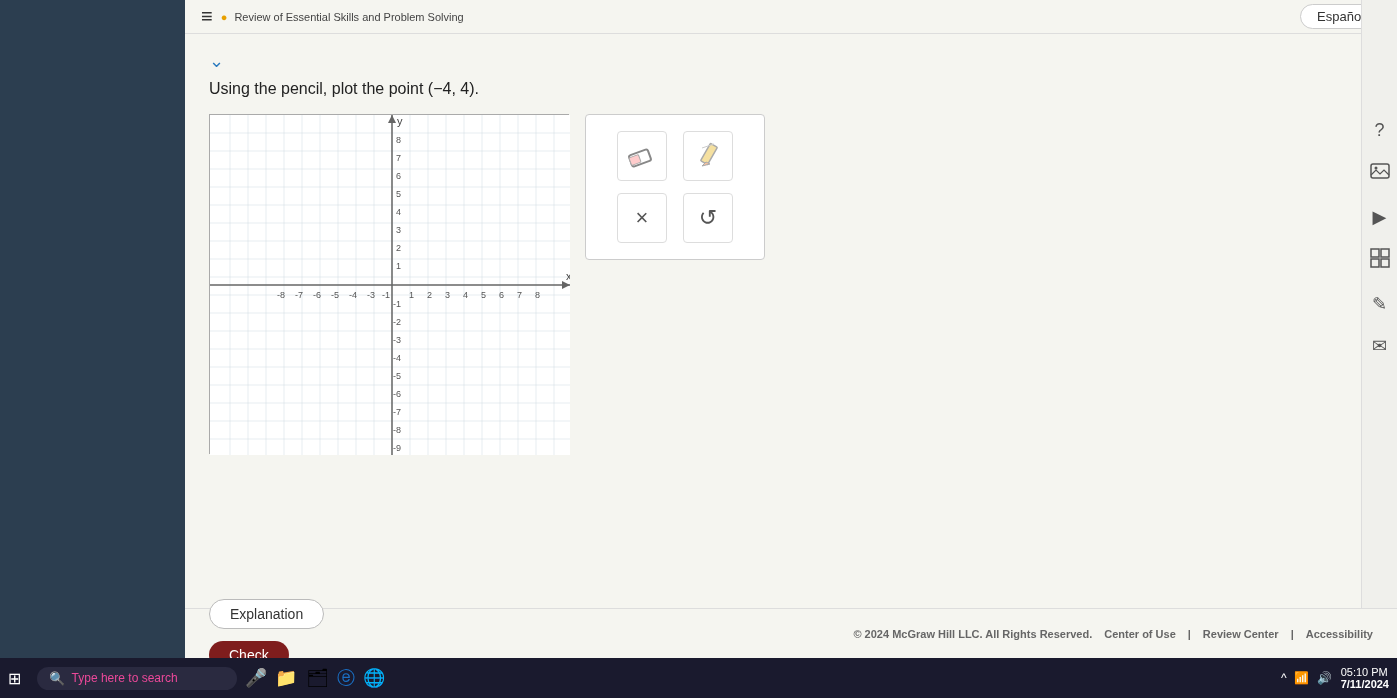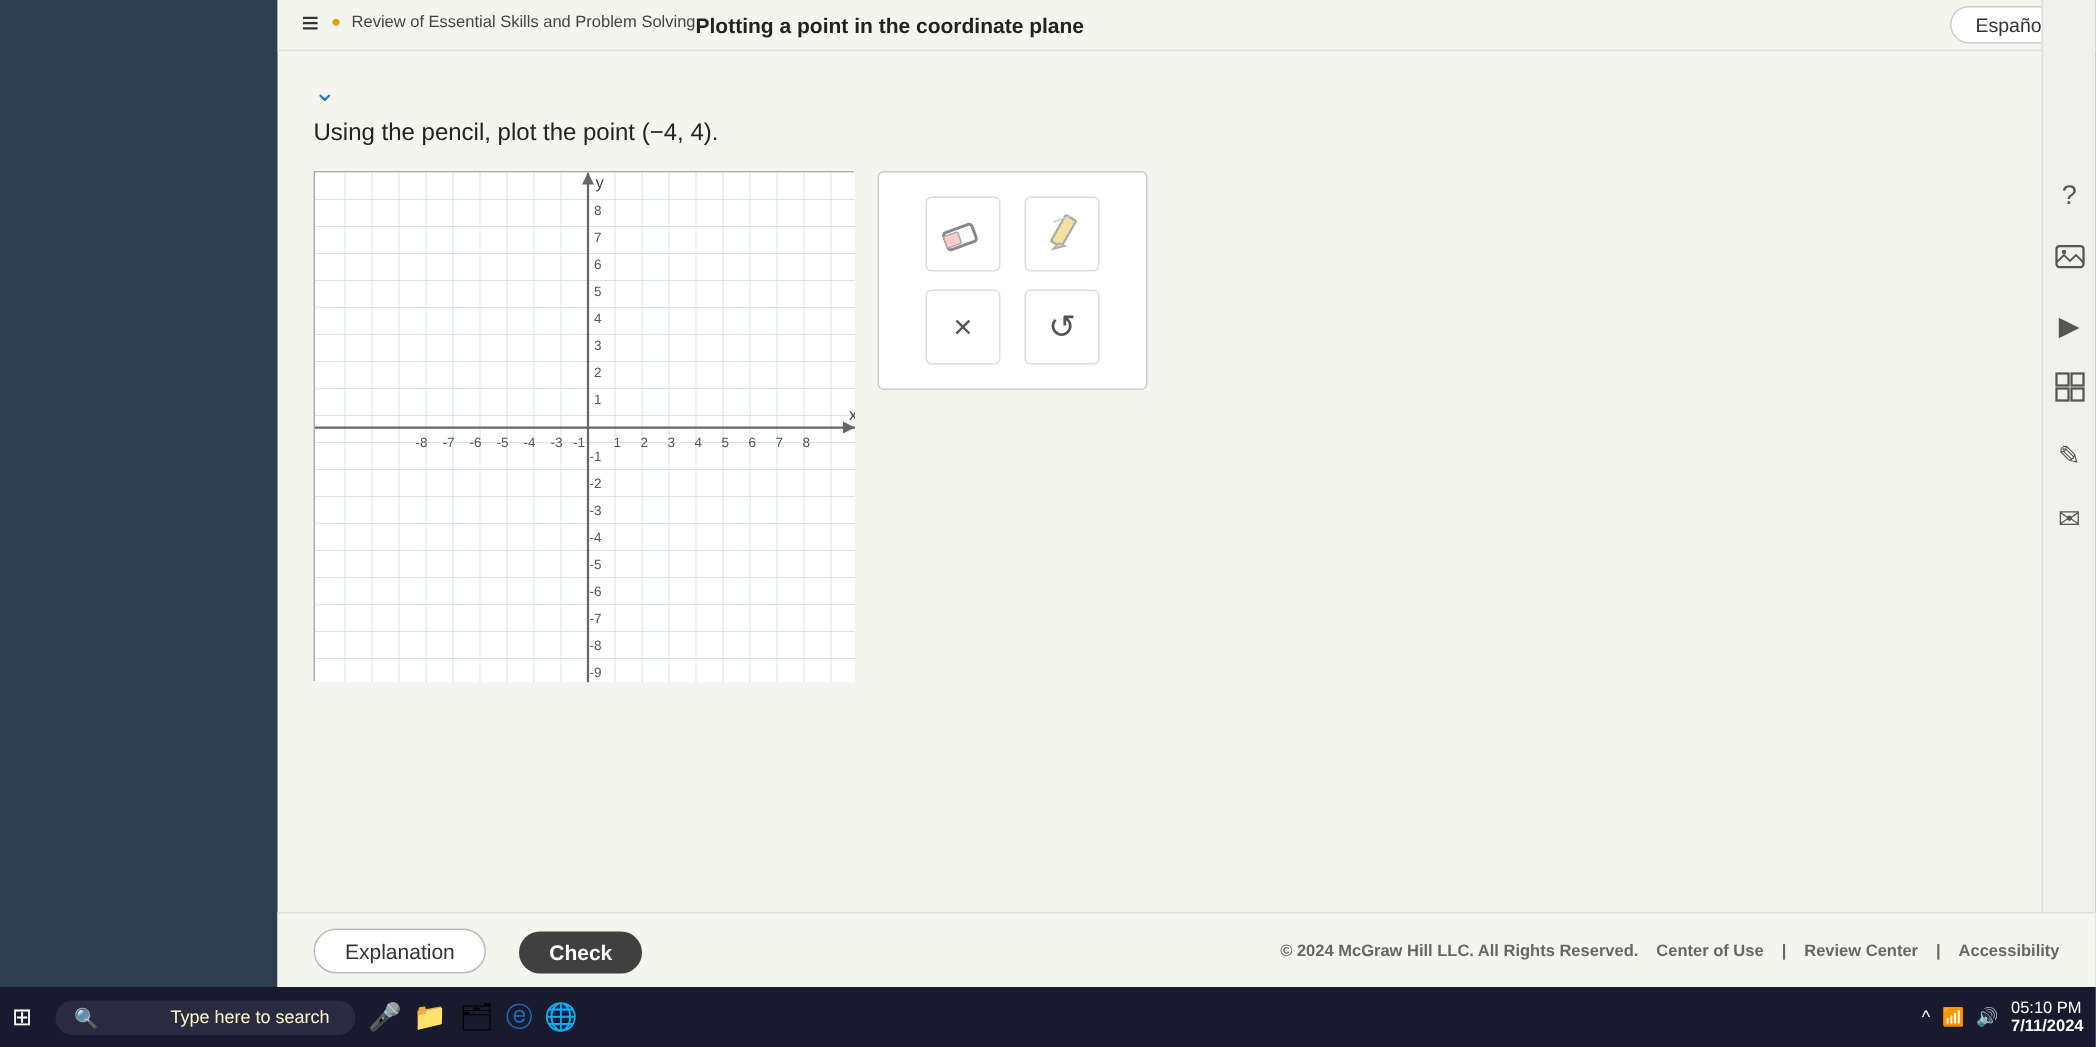--- a/index.html
+++ b/index.html
@@ -189,43 +189,44 @@
       background: #f5f5f0;
       border-top: 1px solid #ddd;
       display: flex;
       align-items: center;
       justify-content: space-between;
       padding: 0 24px;
     }
 
     .bottom-left-btns {
       display: flex;
-      gap: 22px;
-      align-items: flex-end;
+      gap: 12px;
+      align-items: flex-start;
+      flex-direction: column;
     }
 
     .explanation-btn {
       background: white;
       border: 1px solid #bbb;
       border-radius: 20px;
       padding: 6px 20px;
       font-size: 14px;
       cursor: pointer;
       color: #333;
     }
 
     .check-btn {
-      background: #404040;
+      background: #7f1d1d;
       border: none;
       border-radius: 20px;
       padding: 6px 20px;
       font-size: 14px;
       cursor: pointer;
       color: white;
-      font-weight: bold;
+      font-weight: normal;
     }
 
     .footer-links {
       font-size: 11px;
       color: #666;
       display: flex;
       gap: 12px;
       font-weight: bold;
     }
 
@@ -301,21 +302,20 @@
 <div class="main-content">
 
   <div class="top-bar">
     <div class="top-bar-left">
       <span class="menu-icon">≡</span>
       <div class="breadcrumb-section">
         <div class="breadcrumb-top">
           <span class="breadcrumb-dot">●</span>
           <span>Review of Essential Skills and Problem Solving</span>
         </div>
-        <div class="page-title">Plotting a point in the coordinate plane</div>
       </div>
     </div>
     <button class="espanol-btn">Español</button>
   </div>
 
   <div class="content-body">
     <span class="chevron-down">⌄</span>
     <div class="instruction-text">Using the pencil, plot the point (−4, 4).</div>
 
     <div class="graph-area">
@@ -482,21 +482,21 @@
     <a href="#">Review Center</a>
     <span>|</span>
     <a href="#">Accessibility</a>
   </div>
 </div>
 
 <div class="taskbar">
   <span class="taskbar-start">⊞</span>
   <div class="taskbar-search">
     <span style="color:#aaa; font-size:13px;">🔍</span>
-    <span style="color:#fef9c3; font-size:12px;margin-left:42px;">Type here to search</span>
+    <span style="color:#ec4899; font-size:12px;">Type here to search</span>
   </div>
 
   <span style="font-size:18px; color:white; cursor:pointer;">🎤</span>
   <span style="font-size:18px; cursor:pointer;">📁</span>
   <span style="font-size:18px; cursor:pointer;">🗂</span>
   <span style="font-size:18px; cursor:pointer; color:#1a6fc4;">ⓔ</span>
   <span style="font-size:18px; cursor:pointer; color:#1ea7e0;">🌐</span>
   <div class="taskbar-icons">
     <span>^</span>
     <span>📶</span>

